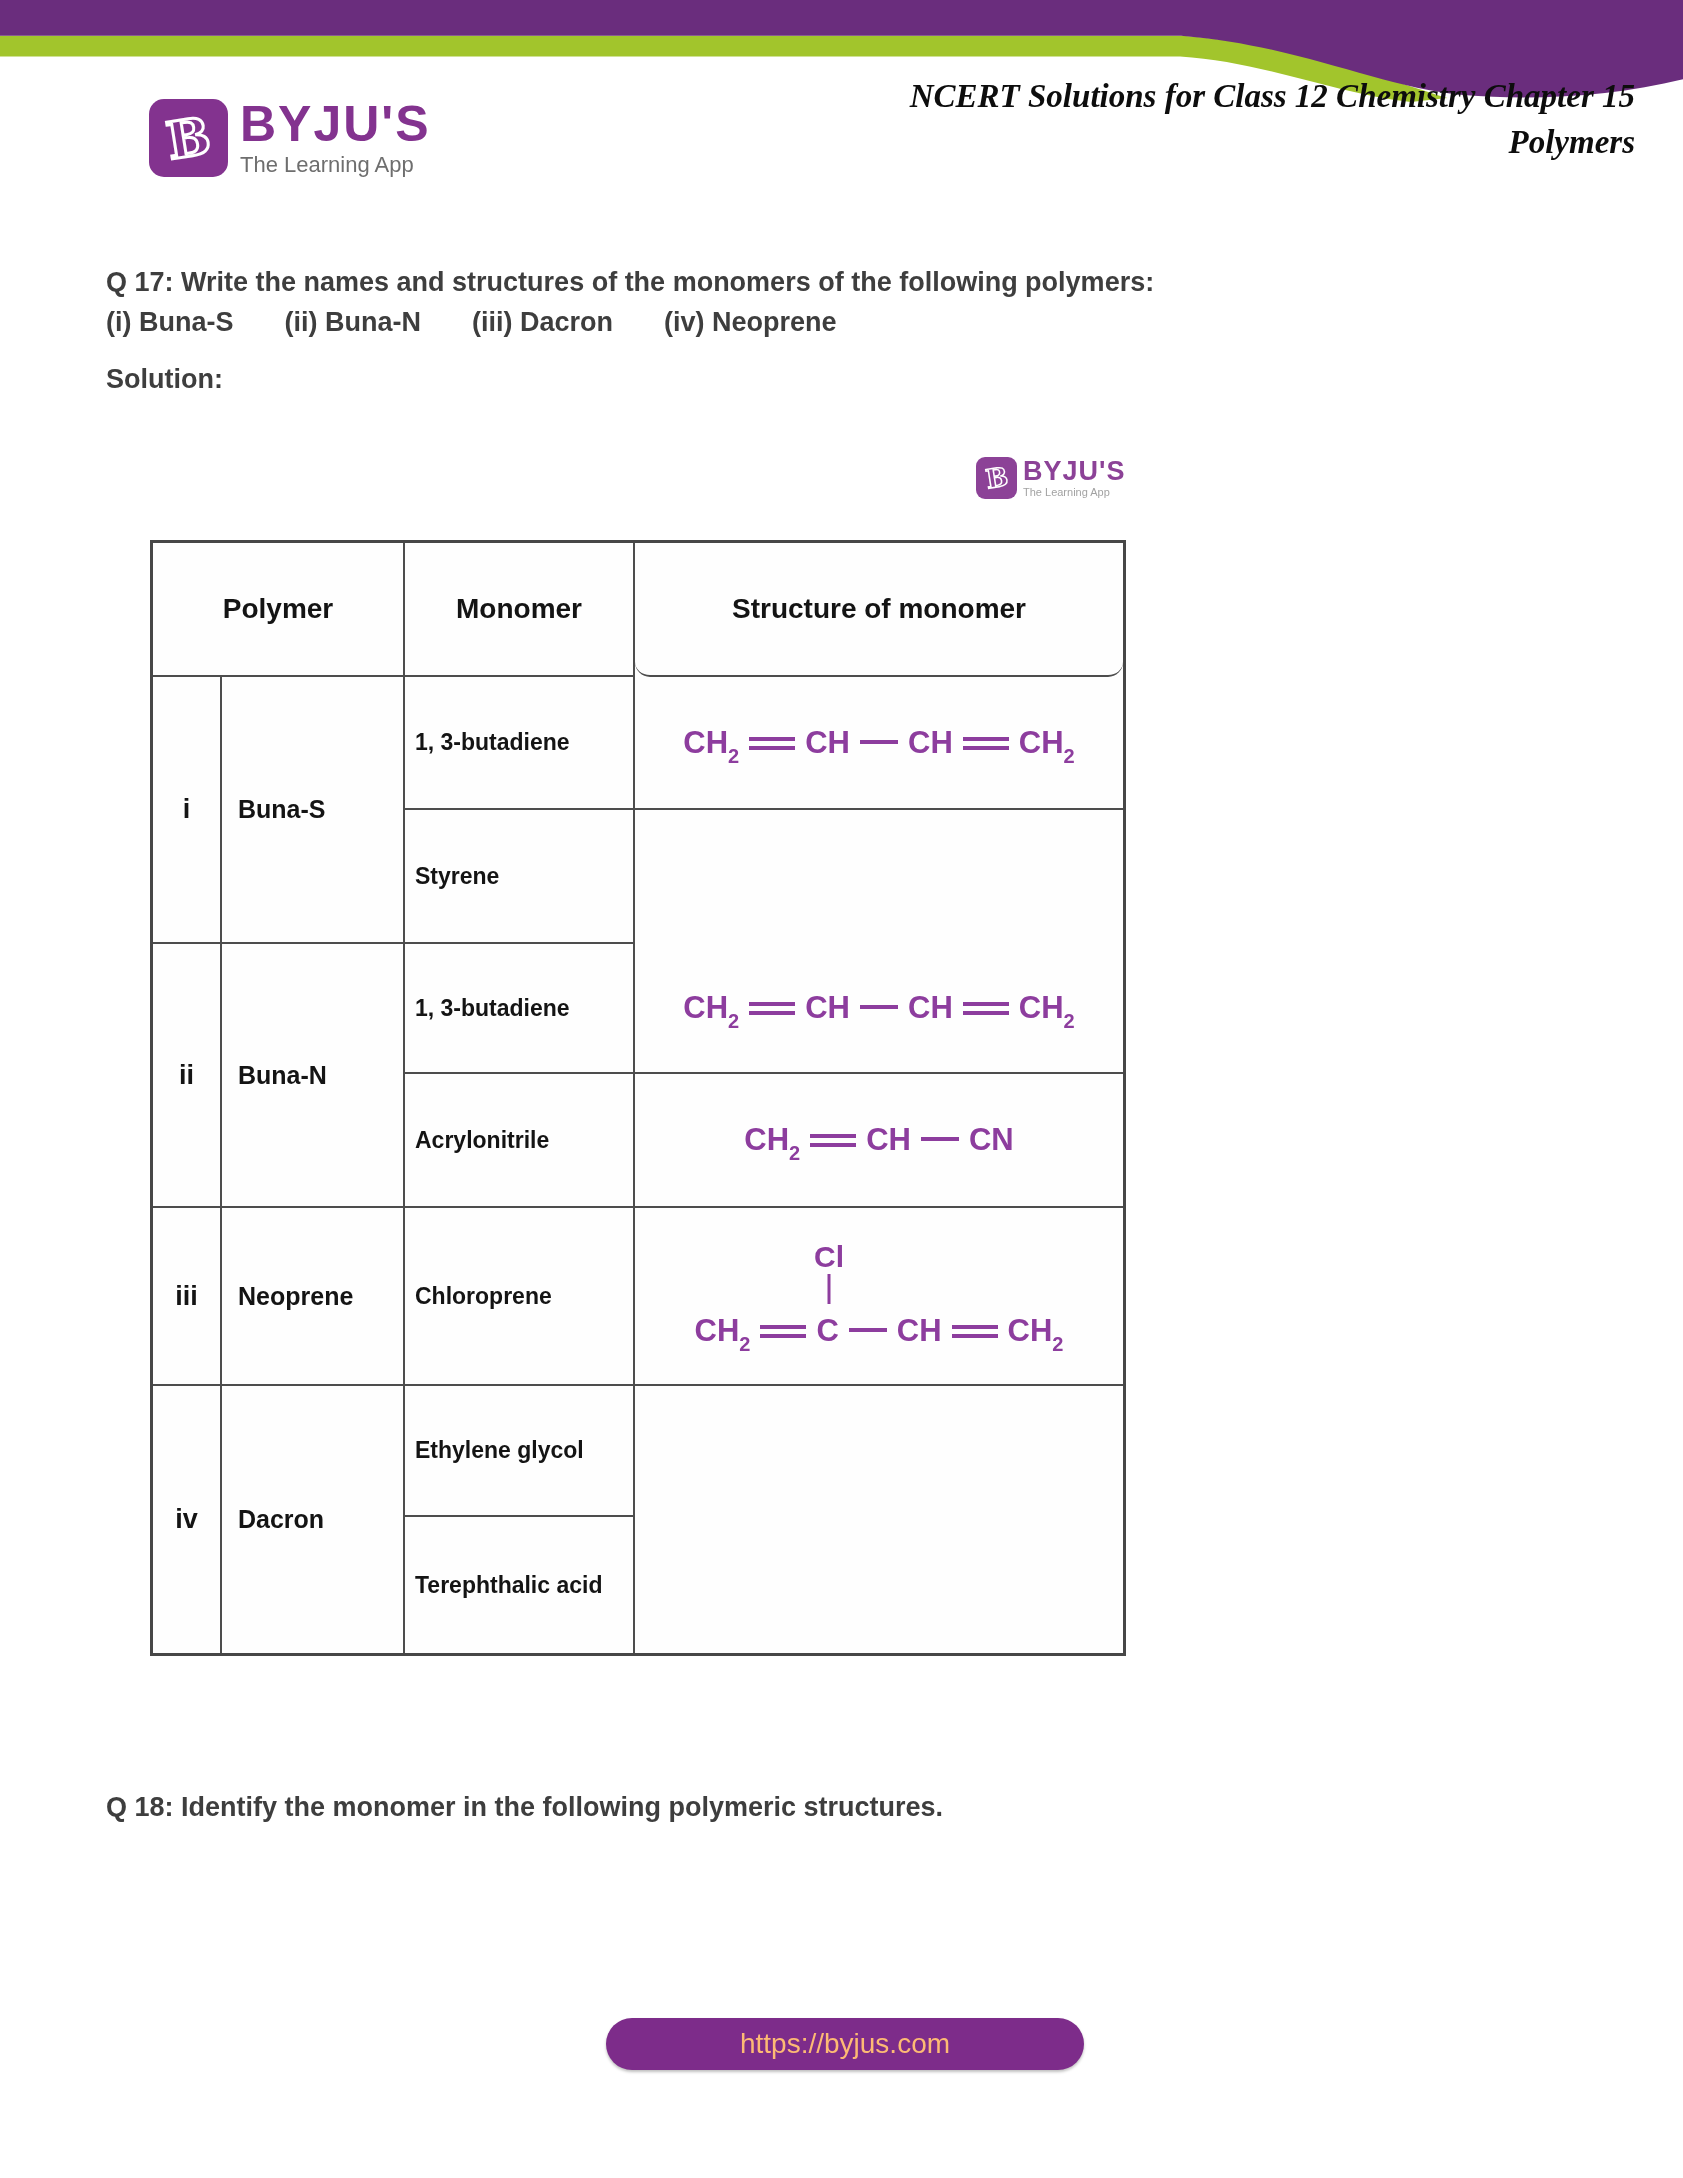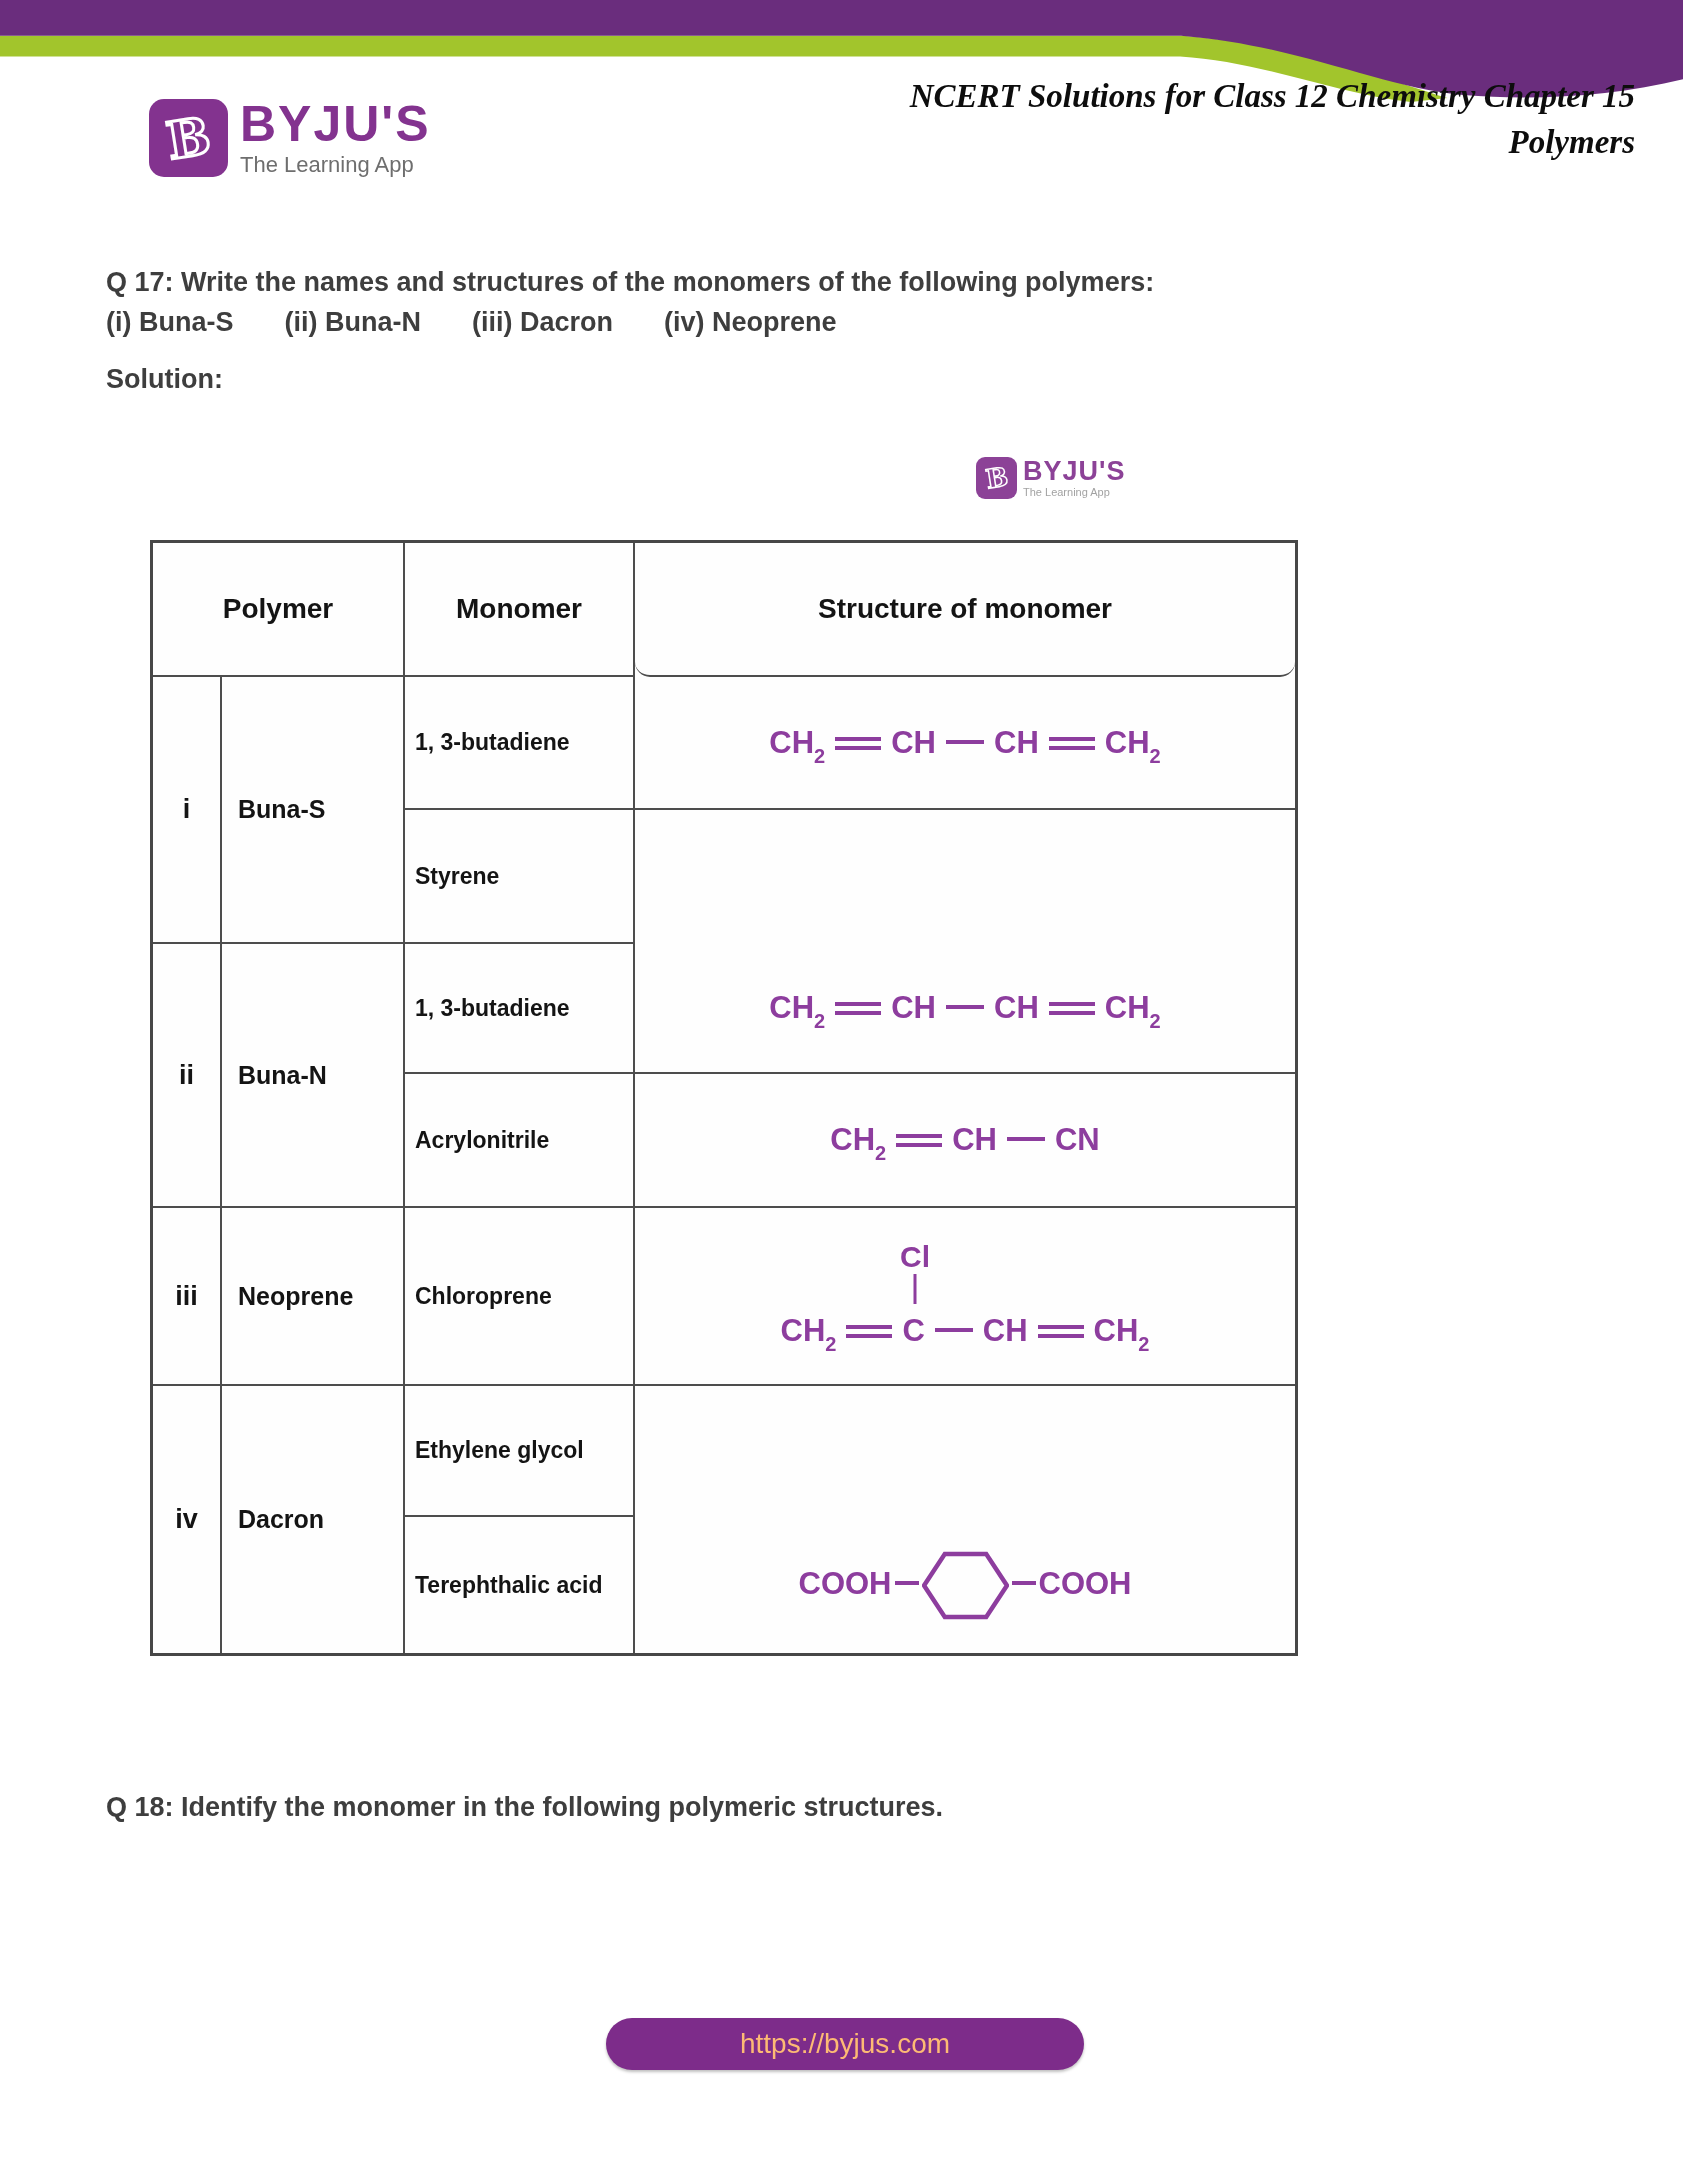--- a/index.html
+++ b/index.html
@@ -36,21 +36,21 @@
   .wmark { position:absolute; left:976px; top:457px; display:flex; align-items:flex-start; opacity:.92; }
   .wmark-badge { width:41px; height:42px; border-radius:9px; background:#83338f;
                  display:flex; align-items:center; justify-content:center; }
   .wmark-badge .bglyph { font-family:"DejaVu Serif", serif; font-size:26px; font-weight:bold;
                  color:transparent; -webkit-text-stroke:1.5px #ffffff; transform:rotate(-9deg); }
   .wmark-word { margin-left:6px; }
   .wmark-brand { color:#83338f; font-size:27px; font-weight:bold; letter-spacing:1px; line-height:28px; }
   .wmark-tag   { color:#9a9a9a; font-size:11px; margin-top:1px; }
   
   .qtable {
-    position:absolute; left:150px; top:540px; width:1148px; height:1116px;
+    position:absolute; left:150px; top:540px; width:976px; height:1116px;
     display:grid; border:3px solid #474747; background:#fefefe;
     grid-template-columns:69px 183px 230px 1fr;
     grid-template-rows:134px 133px 134px 130px 134px 178px 131px 1fr;
   }
   .cell { border-right:2px solid #4d4d4d; border-bottom:2px solid #4d4d4d;
           display:flex; align-items:center; color:#141414; }
   .cell.no-r { border-right:none; }
   .cell.no-b { border-bottom:none; }
   .th   { justify-content:center; font-weight:bold; font-size:28px; }
   .idx  { justify-content:center; font-weight:bold; font-size:27px; }
@@ -156,25 +156,20 @@
         <span class="cl-label">Cl</span>
         <span class="cl-bar"></span>
         <span><span>CH</span><sub>2</sub><span class="dbond"></span><span>C</span><span class="sbond"></span><span>CH</span><span class="dbond"></span><span>CH</span><sub>2</sub></span>
       </span>
     </div>
 
     <div class="cell idx no-b" style="grid-column:1; grid-row:7/9;">iv</div>
     <div class="cell poly no-b" style="grid-column:2; grid-row:7/9;">Dacron</div>
     <div class="cell mono" style="grid-column:3; grid-row:7;">Ethylene glycol</div>
     <div class="cell mono no-b" style="grid-column:3; grid-row:8;">Terephthalic acid</div>
-    <div class="cell struct no-r no-b" style="grid-column:4; grid-row:8;">
-      <span><span>COOH</span><span class="sbond short"></span><svg class="ring" width="87" height="73" viewBox="0 0 88 74">
-            <polygon points="23,5 65,5 86,37 65,69 23,69 2,37" fill="none" stroke="currentColor" stroke-width="4.5"></polygon>
-          </svg><span class="sbond short"></span><span>COOH</span></span>
-    </div>
   </div>
 
   <div class="q18">
     <div>Q 18: Identify the monomer in the following polymeric structures.</div>
   </div>
 
   <div class="pill">
     <span>https://byjus.com</span>
   </div>
 

